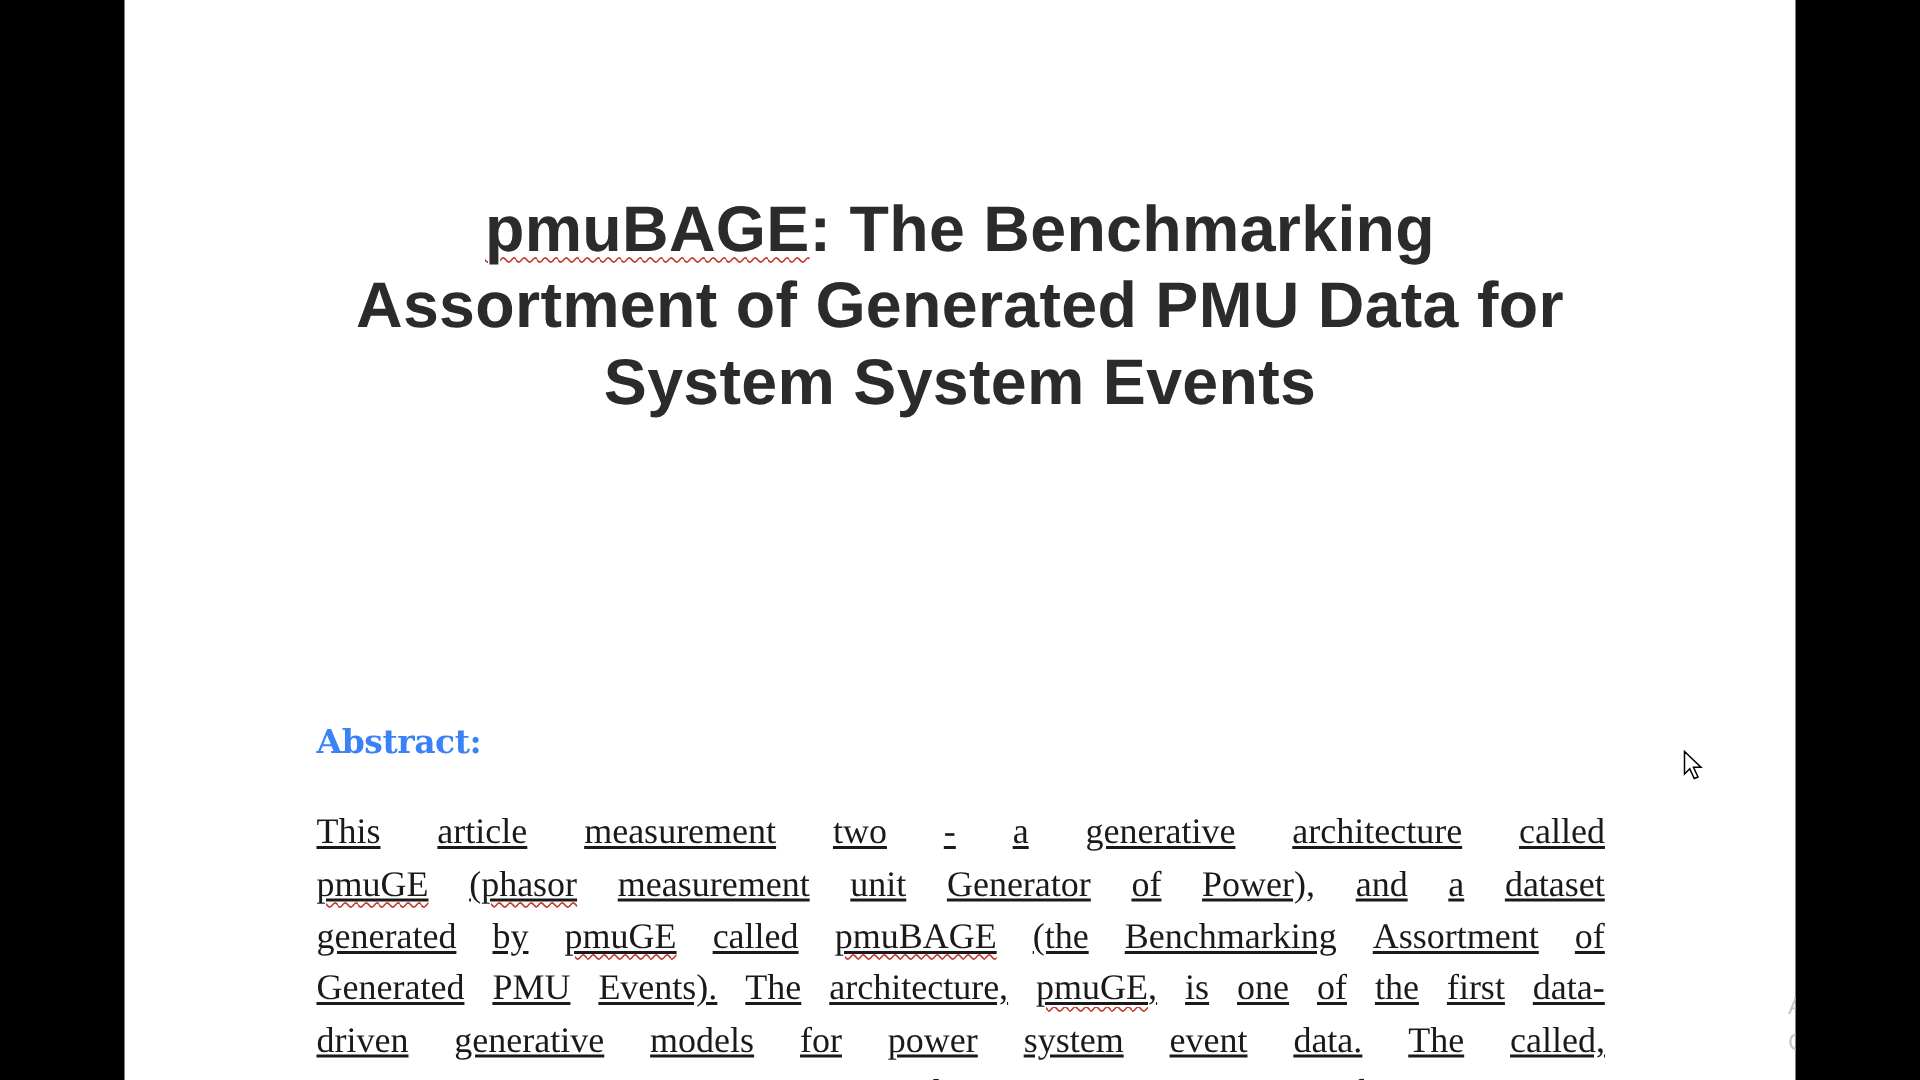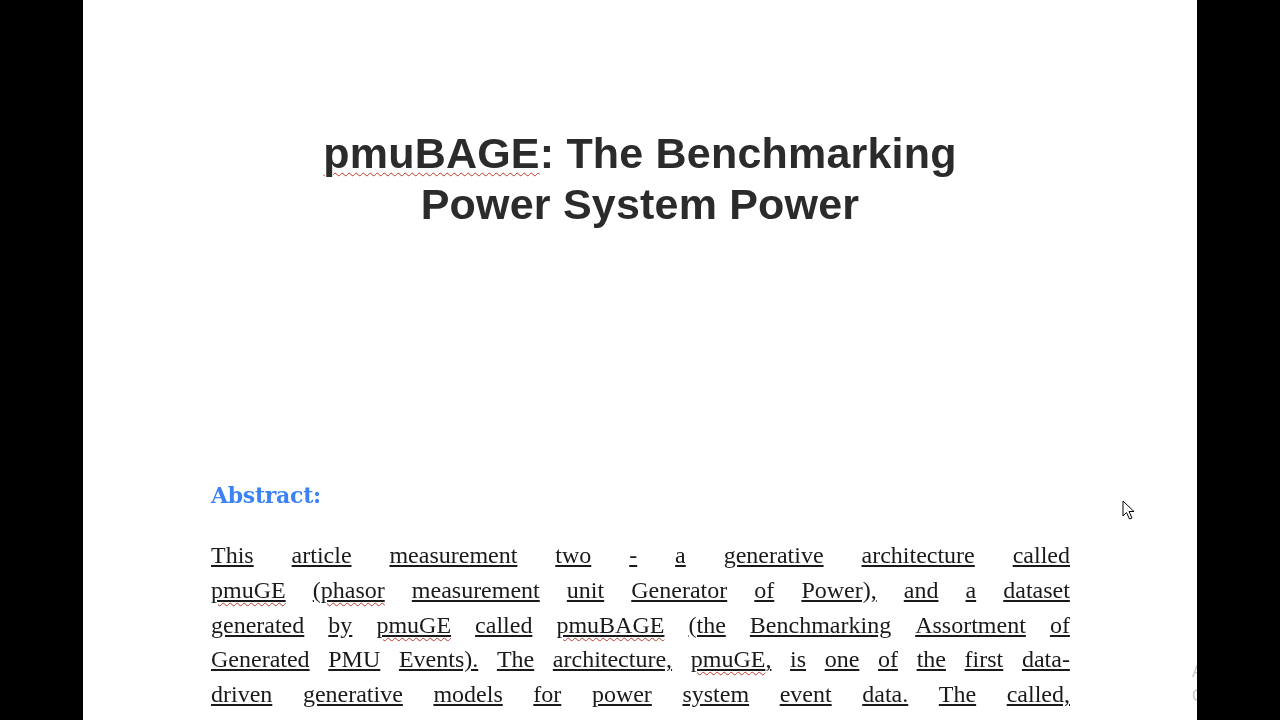--- a/index.html
+++ b/index.html
@@ -105,21 +105,22 @@
     }
   </style>
 </head>
 <body>
 
 <div class="viewport">
   <div class="page">
 
     <h1 class="title" style="margin:0;">
       <span class="line"><span class="squiggle">pmuBAGE</span><span>: The Benchmarking</span></span>
-      <span class="line">Power System Power</span>
+      <span class="line">Assortment of Generated PMU Data for</span>
+      <span class="line">System System Events</span>
     </h1>
 
     <div class="abstract-heading">Abstract:</div>
 
     <div class="abstract-body">
       <span class="bline">
           <span class="inner js-justify">
             <span>This</span>
             <span>article</span>
             <span>measurement</span>

